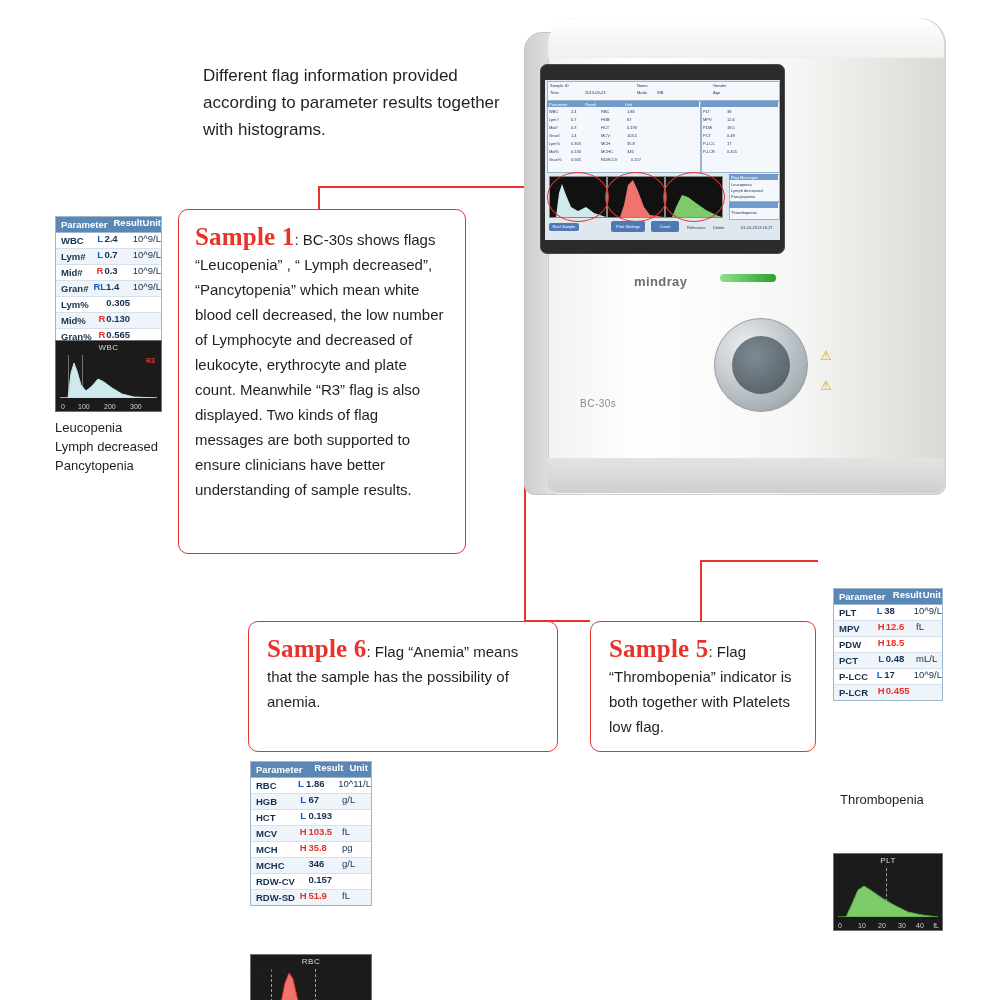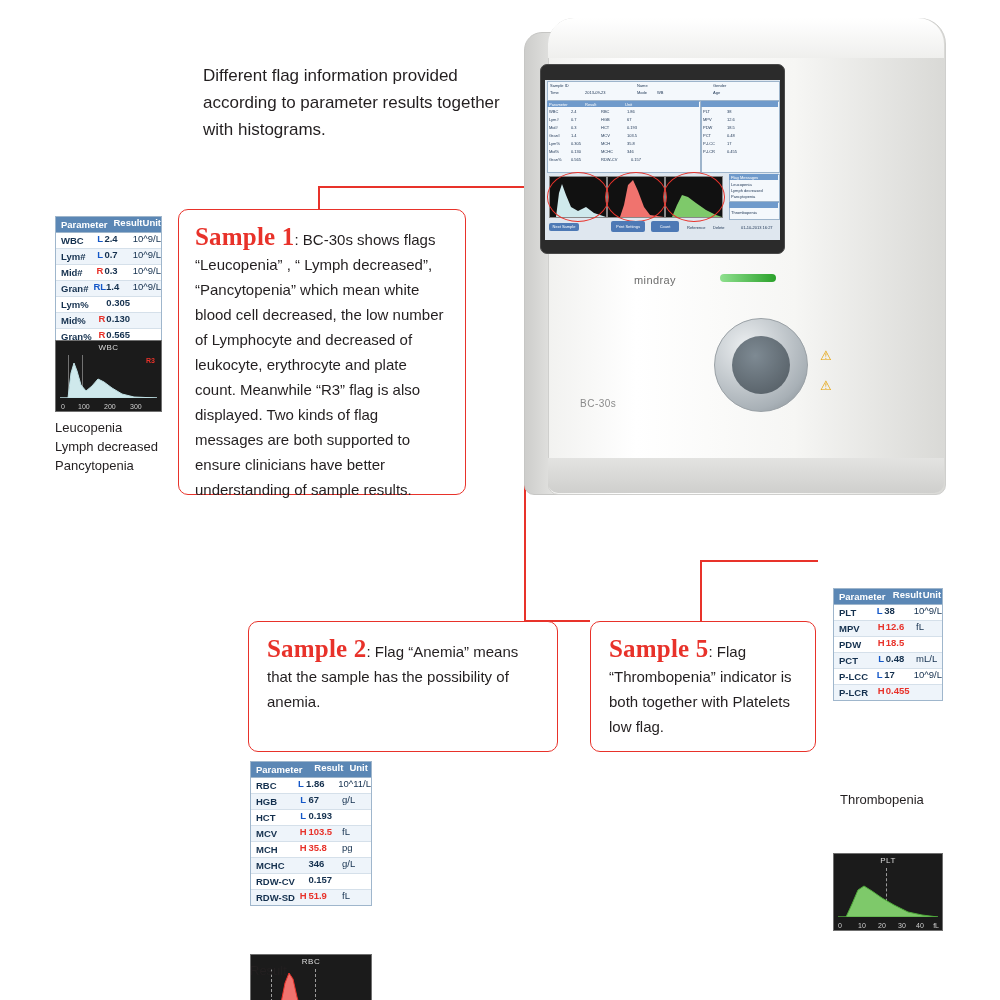--- a/index.html
+++ b/index.html
@@ -22,21 +22,21 @@
     border:1.6px solid #e8322a;border-radius:10px;background:#fff;
     box-sizing:border-box;
   }
   .callout .body{font-size:15px;line-height:25px;color:#231f20;}
   .sample-title{
     font-family:"Liberation Serif", serif;
     font-size:25px;font-weight:bold;color:#e8322a;
     letter-spacing:.2px;
   }
 
-  #callout1{left:178px;top:209px;width:288px;height:286px;padding:14px 16px 0 16px;}
+  #callout1{left:178px;top:209px;width:288px;height:345px;padding:14px 16px 0 16px;}
   #callout2{left:248px;top:621px;width:310px;height:131px;padding:14px 16px 0 18px;}
   #callout3{left:590px;top:621px;width:226px;height:131px;padding:14px 16px 0 18px;}
 
   
   .line{background:#e8322a;}
   
   #l1a{left:318px;top:186px;width:240px;height:1.6px;}
   #l1b{left:318px;top:186px;width:1.6px;height:24px;}
   #l3v{left:524px;top:432px;width:1.6px;height:190px;}
   #l3b{left:524px;top:620px;width:66px;height:1.6px;}
@@ -106,22 +106,22 @@
     background:#dfe7ef;overflow:hidden;
   }
   .m-toolbar{
     position:absolute;left:20px;top:50px;width:237px;height:11px;
     background:#3a3f46;border-radius:3px;
   }
   .m-toolbar .tb{
     position:absolute;top:1.5px;width:22px;height:8px;background:#5c636c;border-radius:2px;
   }
   .m-brand{
-    position:absolute;left:110px;top:256px;font-size:11px;color:#6d6d6d;
-    font-family:"Liberation Sans",sans-serif;letter-spacing:.4px;
+    position:absolute;left:110px;top:256px;font-size:13px;color:#6d6d6d;
+    font-family:"Liberation Sans",sans-serif;letter-spacing:.4px;font-weight:bold;
   }
   .m-led{
     position:absolute;left:196px;top:256px;width:56px;height:8px;border-radius:4px;
     background:linear-gradient(to right,#8fe08f,#2aa12a);
   }
   .m-knob{
     position:absolute;left:190px;top:300px;width:92px;height:92px;border-radius:50%;
     background:radial-gradient(circle at 34% 30%,#eceff1,#a8b0b6 72%,#7d858b 100%);
     border:1px solid #9aa1a6;
   }
@@ -160,21 +160,21 @@
 <div class="abs line" id="l3d"></div>
 
 <div class="abs callout" id="callout1">
   <div class="body">
     <span class="sample-title">Sample 1</span><span>: BC-30s shows flags “Leucopenia” , “ Lymph decreased”, “Pancytopenia” which mean white blood cell decreased, the low number of Lymphocyte and decreased of leukocyte, erythrocyte and plate count. Meanwhile “R3” flag is also displayed. Two kinds of flag messages are both supported to ensure clinicians have better understanding of sample results.</span>
   </div>
 </div>
 
 <div class="abs callout" id="callout2">
   <div class="body">
-    <span class="sample-title">Sample 2</span><span>: Flag “Anemia” means that the sample has the possibility of anemia.</span>
+    <span class="sample-title">Sample 6</span><span>: Flag “Anemia” means that the sample has the possibility of anemia.</span>
   </div>
 </div>
 
 <div class="abs callout" id="callout3">
   <div class="body">
     <span class="sample-title">Sample 5</span><span>: Flag “Thrombopenia” indicator is both together with Platelets low flag.</span>
   </div>
 </div>
 
 <div class="abs ptable" style="left:55px;top:216px;width:105px;">

